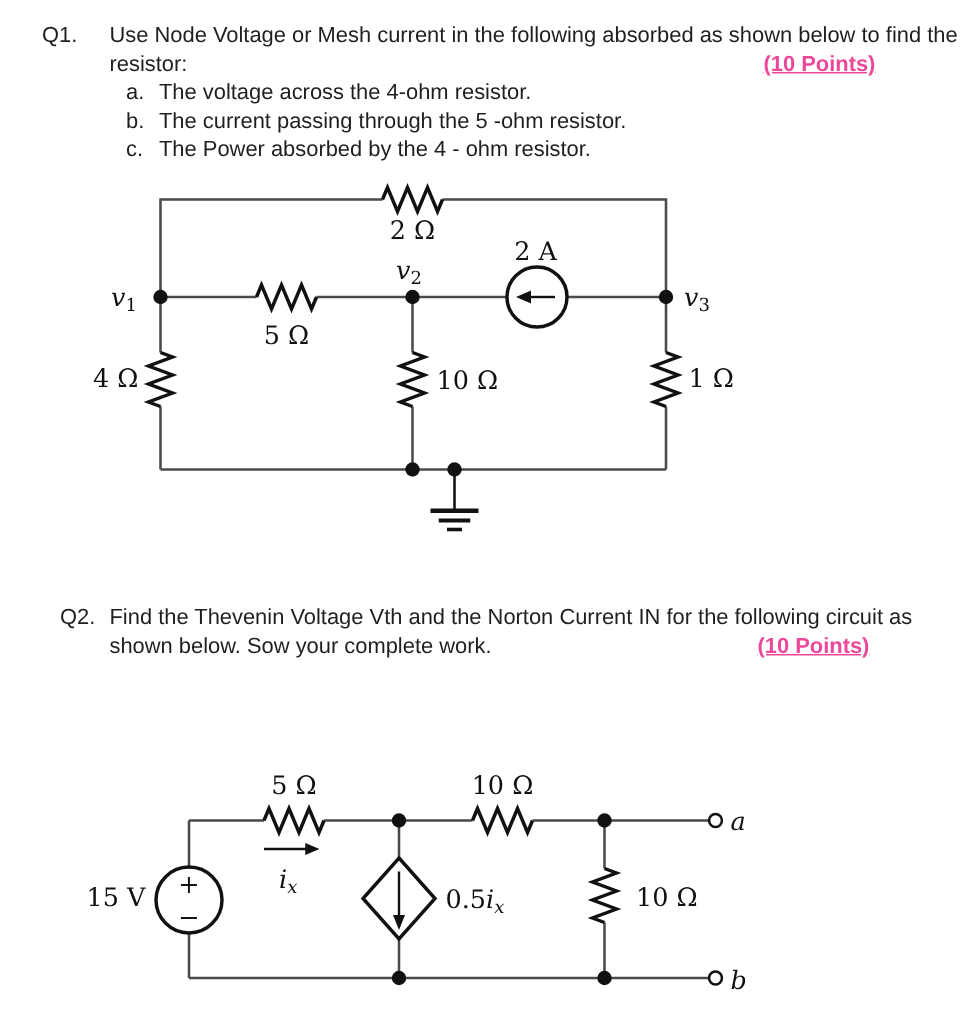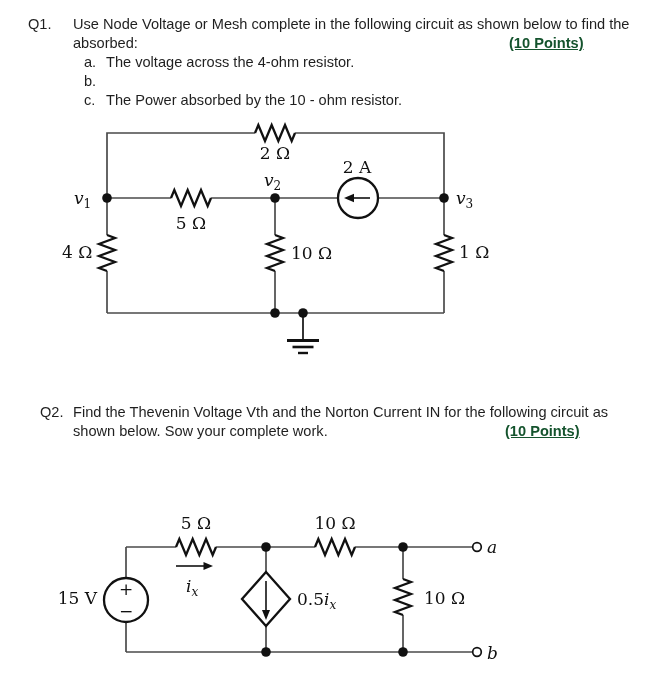--- a/index.html
+++ b/index.html
@@ -12,21 +12,21 @@
     overflow:hidden;
   }
   .t{
     position:absolute;
     font-size:14.6px;
     line-height:17px;
     white-space:nowrap;
     color:#1f1f1f;
   }
   .red{
-    color:#14532d;
+    color:#ec4899;
     font-weight:bold;
     text-decoration:underline;
   }
   svg{position:absolute;left:0;overflow:visible;}
   .wire{stroke:#4a4a4a;stroke-width:1.7;fill:none;}
   .comp{stroke:#111111;stroke-width:2.3;fill:none;stroke-linejoin:miter;}
   .dot{fill:#111111;stroke:none;}
   .term{fill:#ffffff;stroke:#111111;stroke-width:1.7;}
   .arr{stroke:#111111;stroke-width:1.6;fill:none;}
   .ah{fill:#111111;stroke:none;}
@@ -34,29 +34,30 @@
   .clab{font-family:"DejaVu Serif","Liberation Serif",serif;font-size:17px;fill:#111111;}
   .it{font-style:italic;}
   .sub{font-size:12px;}
 </style>
 </head>
 <body>
 
 <div class="page">
 
   <span class="t" style="left:28px;top:16px">Q1.</span>
-  <span class="t" style="left:73px;top:16px">Use Node Voltage or Mesh complete in the following circuit as shown below to find the</span>
-  <span class="t" style="left:73px;top:35px">absorbed:</span>
+  <span class="t" style="left:73px;top:16px">Use Node Voltage or Mesh current in the following absorbed as shown below to find the</span>
+  <span class="t" style="left:73px;top:35px">resistor:</span>
   <span class="t red" style="left:509px;top:35px">(10 Points)</span>
 
   <span class="t" style="left:84px;top:54px">a.</span>
   <span class="t" style="left:106px;top:54px">The voltage across the 4-ohm resistor.</span>
   <span class="t" style="left:84px;top:73px">b.</span>
+  <span class="t" style="left:106px;top:73px">The current passing through the 5 -ohm resistor.</span>
   <span class="t" style="left:84px;top:92px">c.</span>
-  <span class="t" style="left:106px;top:92px">The Power absorbed by the 10 - ohm resistor.</span>
+  <span class="t" style="left:106px;top:92px">The Power absorbed by the 4 - ohm resistor.</span>
 
   <svg style="top:120px" width="540" height="250" viewBox="0 120 540 250">
 
     <g>
       <polyline class="wire" points="107,198 107,133 255,133"></polyline>
       <polyline class="wire" points="295,133 444,133 444,198"></polyline>
       <line class="wire" x1="107" y1="198" x2="171" y2="198"></line>
       <line class="wire" x1="211" y1="198" x2="338" y2="198"></line>
       <line class="wire" x1="378" y1="198" x2="444" y2="198"></line>
       <line class="wire" x1="107" y1="198" x2="107" y2="235"></line>

